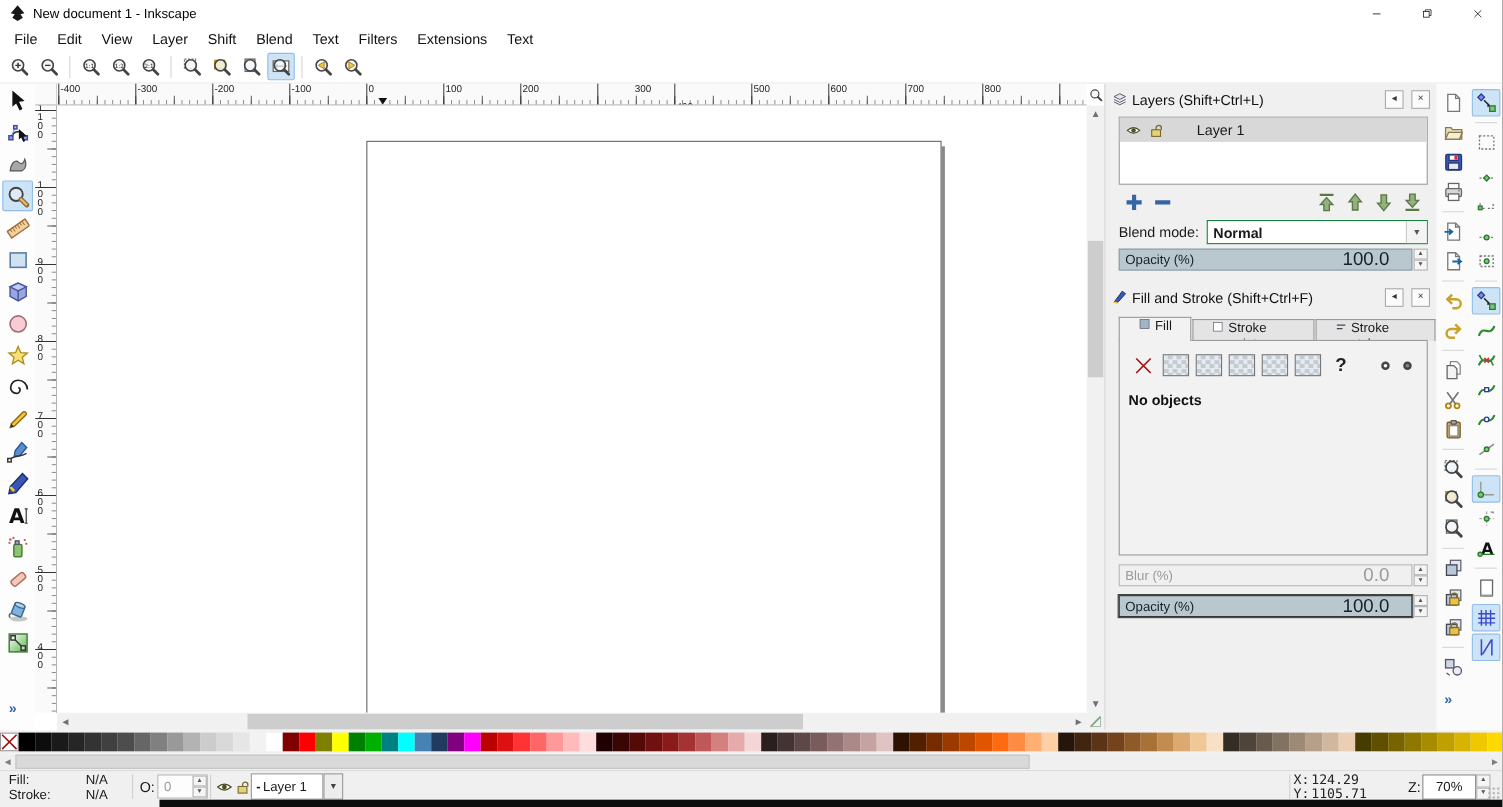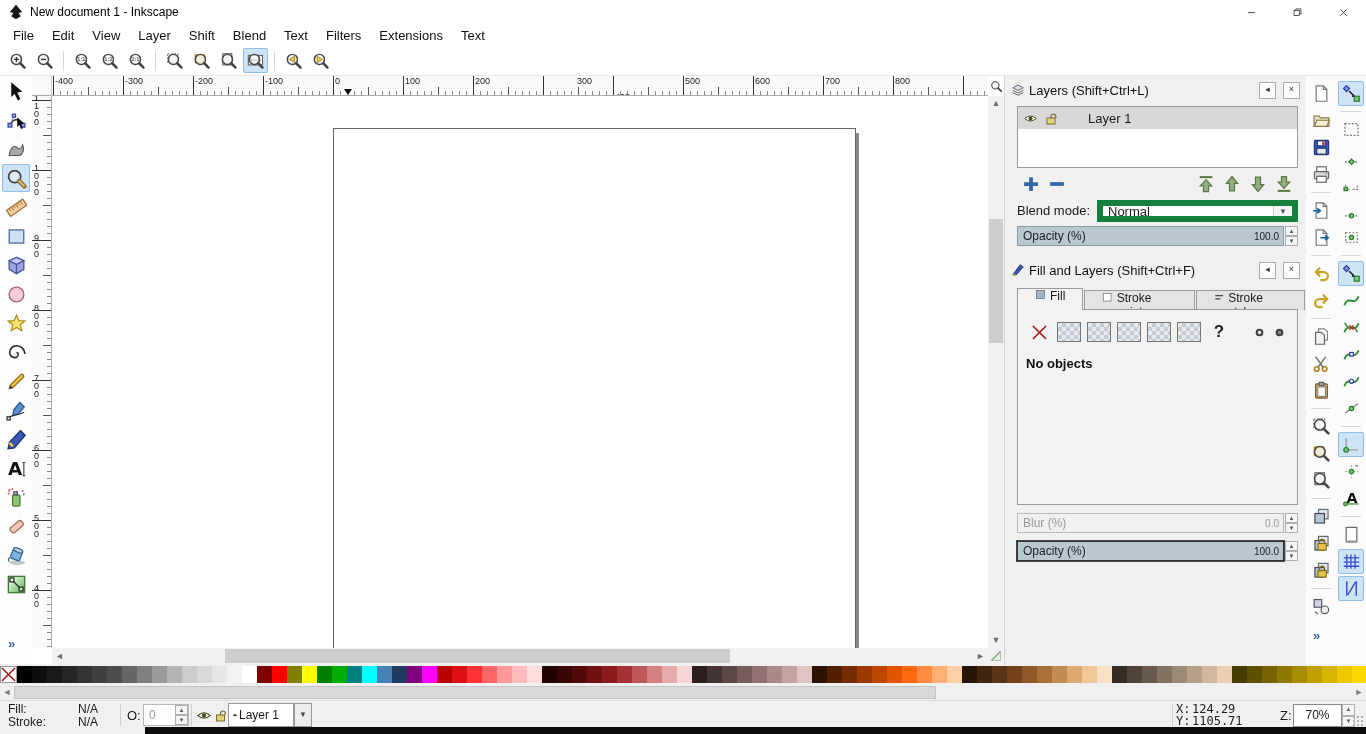--- a/index.html
+++ b/index.html
@@ -61,27 +61,27 @@
   .panel-title{font-size:13px;color:#111;flex:1;}
   .ph-btn{width:15px;height:15px;border:1px solid #aaa;background:#fbfbfb;font-size:9px;line-height:13px;text-align:center;color:#333;margin-left:7px;}
   .layer-list{position:absolute;left:12px;right:8px;top:30px;height:62px;background:#fff;border:1px solid #9a9a9a;box-sizing:border-box;}
   .layer-row{height:22px;background:#d8d8d8;display:flex;align-items:center;padding-left:6px;}
   .layer-row .licon{width:13px;height:13px;margin-right:8px;}
   .layer-row .lname{font-size:13px;margin-left:22px;}
   .layer-btnrow{position:absolute;left:12px;right:8px;top:98px;height:20px;}
   .lbtn{position:absolute;top:0;width:20px;height:20px;}
   .blend-row{position:absolute;left:12px;right:8px;top:124px;height:22px;}
   .blend-lbl{position:absolute;left:0;top:3px;font-size:13px;}
-  .combo{position:absolute;left:80px;right:0;top:0;height:22px;background:#fff;border:6px solid #15803d;box-sizing:border-box;display:flex;align-items:center;}
+  .combo{position:absolute;left:80px;right:0;top:0;height:22px;background:#fff;border:1px solid #15803d;box-sizing:border-box;display:flex;align-items:center;font-weight:bold;}
   .combo .cval{flex:1;padding-left:5px;font-size:13px;}
   .combo .carr{width:18px;height:100%;border-left:1px solid #ccc;display:flex;align-items:center;justify-content:center;font-size:8px;color:#555;background:#f4f4f4;}
   .slider-wrap{position:absolute;left:12px;right:8px;height:20px;}
   .slider{position:absolute;left:0;right:14px;top:0;bottom:0;border:1px solid #8e9ca4;background:#b9c7ce;display:flex;align-items:center;box-sizing:border-box;}
   .slider .slbl{flex:1;padding-left:5px;font-size:12px;color:#15202a;}
-  .slider .sval{padding-right:4px;font-size:10px;color:#15202a;}
+  .slider .sval{padding-right:20px;font-size:17px;color:#15202a;}
   .slider.empty{border-color:#b8b8b8;background:#f0f0f0;}
   .slider.empty .slbl,.slider.empty .sval{color:#9a9a9a;}
   .slider-wrap.focused .slider{border-color:#333;box-shadow:0 0 0 1px #444;}
   .spin{position:absolute;right:0;top:0;width:13px;height:100%;display:flex;flex-direction:column;}
   .spin div{flex:1;border:1px solid #b0b0b0;background:#f5f5f5;font-size:6px;line-height:8px;text-align:center;color:#555;box-sizing:border-box;}
   
   .fstabs{position:absolute;left:12px;top:212px;height:22px;display:flex;align-items:flex-end;}
   .fstab{height:20px;padding:0 17px;border:1px solid #9a9a9a;border-bottom:none;background:#e4e4e4;display:flex;align-items:flex-start;font-size:12px;margin-right:1px;box-sizing:border-box;}
   .fstab.active{background:#f2f2f2;height:22px;position:relative;z-index:2;}
   .fstab .ticon{width:11px;height:11px;margin-right:4px;}
@@ -558,21 +558,21 @@
         </div>
     </div>
 
     <div class="panel-header" style="top:184px;">
       <span class="picon" data-icon="fillstroke-panel">
           <svg viewBox="0 0 16 16" font-family="DejaVu Sans, sans-serif">
             <path d="M2 13.5 L10.5 2 l3.5 2.5 L5.5 14 Z" fill="#3a57b5" stroke="#1d2f6e"></path>
             <path d="M2 13.5 l3.5 0.5" stroke="#f5c842" stroke-width="1.4"></path>
           </svg>
         </span>
-      <span class="panel-title">Fill and Layers (Shift+Ctrl+F)</span>
+      <span class="panel-title">Fill and Stroke (Shift+Ctrl+F)</span>
       <span class="ph-btn">◂</span>
       <span class="ph-btn">×</span>
     </div>
 
     <div class="fstabs" id="fstabs">
         <div class="fstab active">
           <span class="ticon"><svg viewBox="0 0 16 16" font-family="DejaVu Sans, sans-serif">
               <rect x="2" y="2" width="12" height="12" fill="#9fb4c4" stroke="#667"></rect>
             </svg></span>
           <span>Fill</span>

